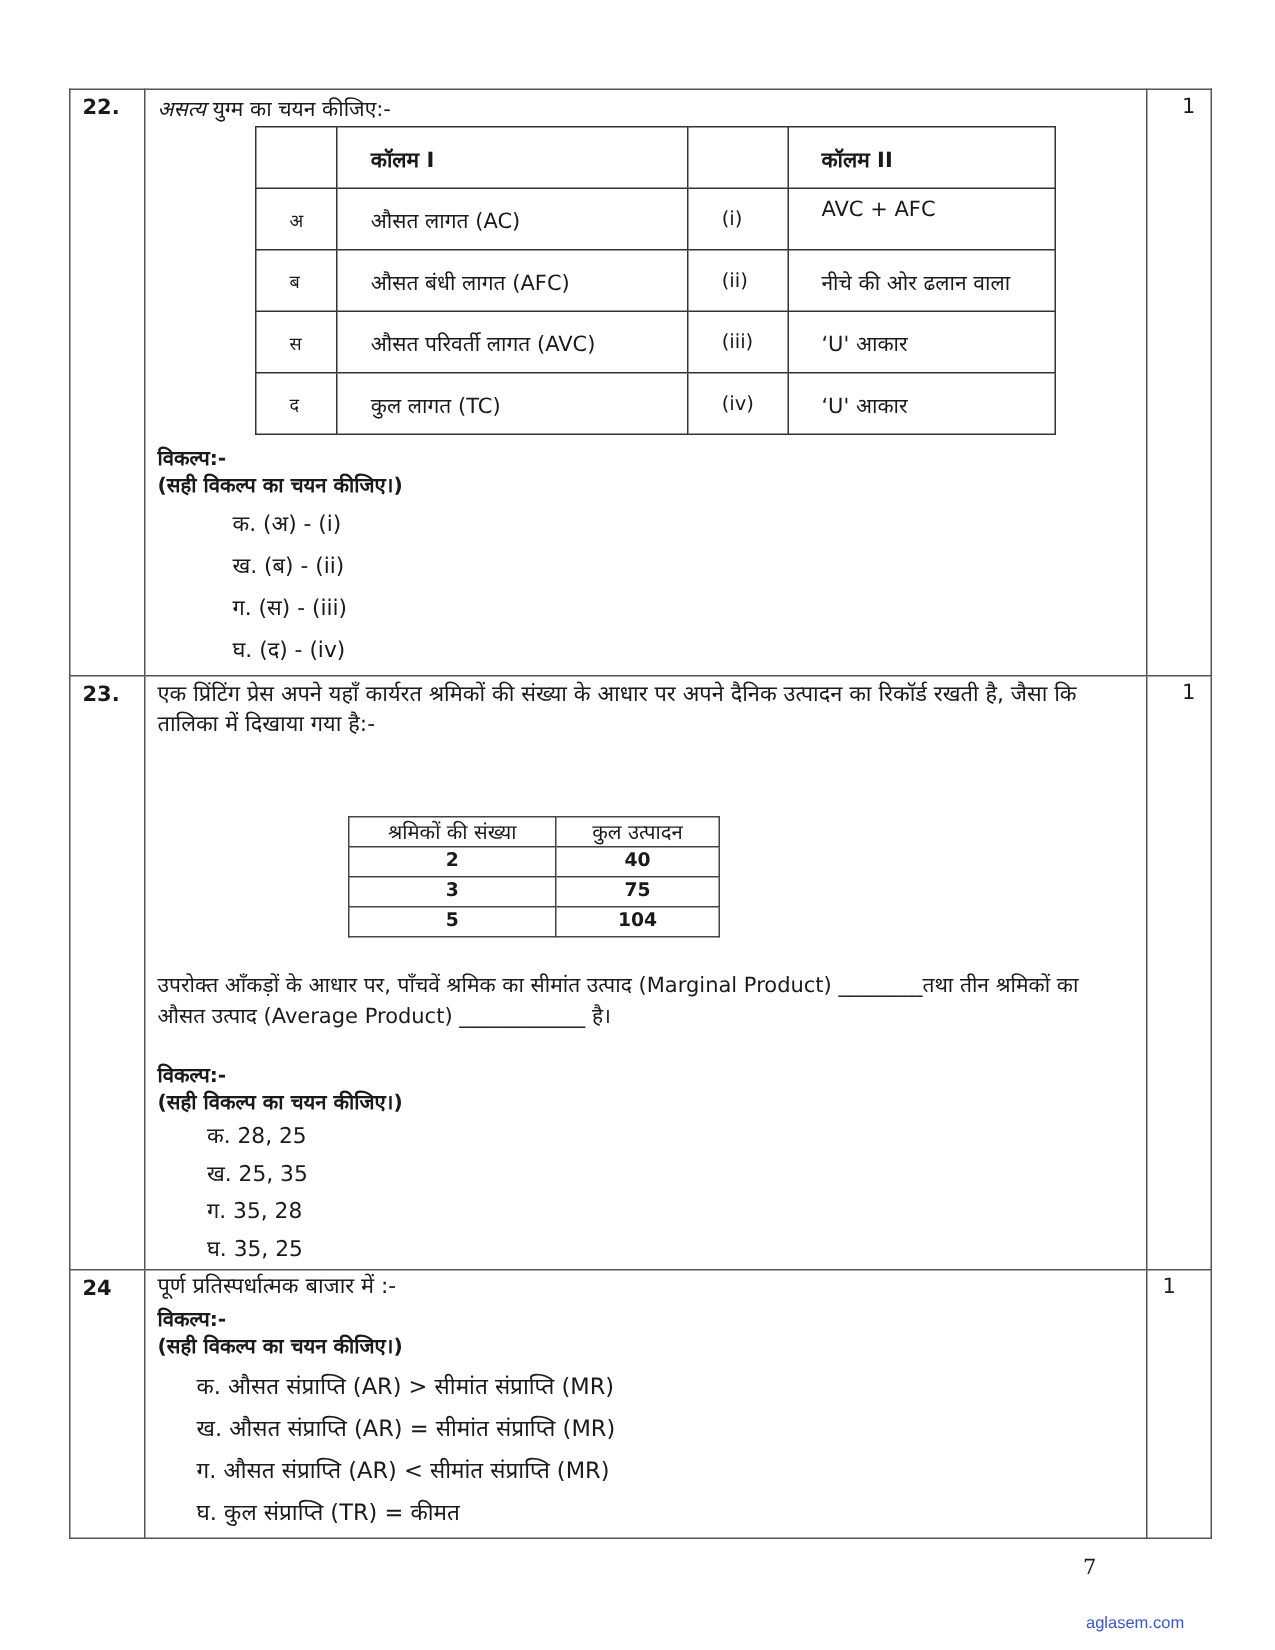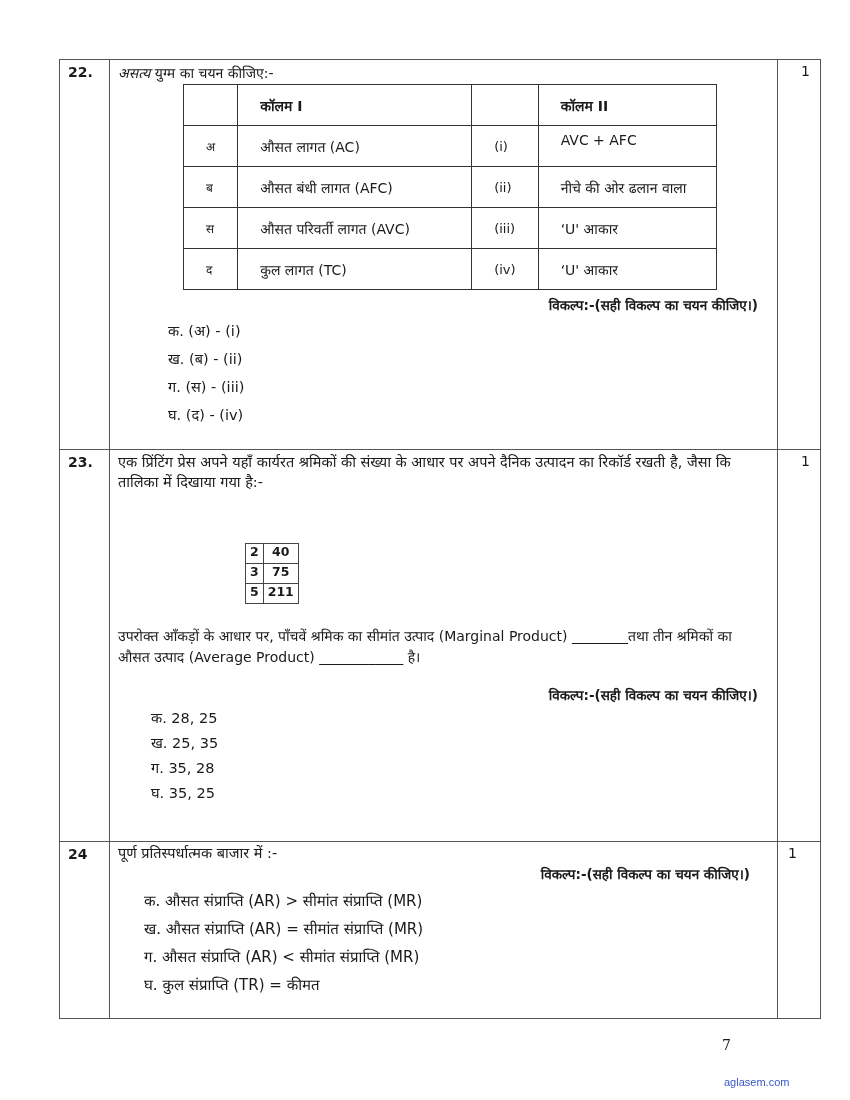--- a/index.html
+++ b/index.html
@@ -1,19 +1,19 @@
 <!DOCTYPE html>
 <html><head>
 <meta charset="utf-8">
 <style>
   * { box-sizing: border-box; margin: 0; padding: 0; }
   html, body { width: 850px; height: 1100px; background: #ffffff; }
   body { position: relative; font-family: "DejaVu Sans", "Liberation Sans", sans-serif; color: #1a1a1a; overflow: hidden; }
 
-  .outer { position: absolute; left: 59px; top: 59px; width: 762px; border-collapse: collapse; }
+  .outer { position: absolute; left: 46px; top: 59px; width: 762px; border-collapse: collapse; }
   .outer td { border: 1.5px solid #555; vertical-align: top; }
   .qno { width: 50px; font-size: 14px; font-weight: bold; padding: 4px 0 0 8px; }
   .marks { width: 43px; text-align: right; padding: 3px 10px 0 0; font-size: 14px; }
   .qbody { padding: 2px 0 0 8px; font-size: 14px; }
 
   .row22 { height: 390px; }
   .row23 { height: 392px; }
   .row24 { height: 177px; }
 
   .qtext { font-size: 14px; line-height: 19px; }
@@ -22,21 +22,21 @@
 
   .match { border-collapse: collapse; margin: 1px 0 0 65px; font-size: 14px; }
   .match td { border: 1.5px solid #333; height: 41px; padding: 0 22px; vertical-align: middle; }
   .match .c-lbl { width: 26px; font-size: 12px; }
   .match .c-a { width: 234px; }
   .match .c-n { width: 48px; font-size: 13px; }
   .match .c-b { width: 178px; }
   .match .hd { font-weight: bold; }
   .match .c-b.top { vertical-align: top; padding-top: 6px; }
 
-  .vrow { display: flex; justify-content: flex-end; width: 640px; font-size: 13.5px; font-weight: bold; margin-top: 6px; }
+  .vrow { display: flex; justify-content: center; width: 640px; font-size: 13.5px; font-weight: bold; margin-top: 6px; flex-direction: column; }
   .opts22 { margin: 6px 0 0 50px; font-size: 14.5px; }
   .opts22 div { height: 28px; }
 
   .q23-text { width: 640px; font-size: 14.5px; line-height: 20px; }
   .prod-table { border-collapse: collapse; margin: 51px 0 0 127px; font-size: 12.5px; }
   .prod-table td { border: 1px solid #444; height: 20px; text-align: center; padding: 0 4px; }
   .prod-table .h1 { width: 138px; font-size: 13.5px; }
   .prod-table .h2 { width: 109px; font-size: 13.5px; }
   .prod-table .v { font-weight: bold; }
   .q23-text2 { margin-top: 22px; width: 640px; font-size: 14px; line-height: 21px; }
@@ -108,31 +108,35 @@
     </td>
     <td class="marks">1</td>
   </tr>
 
   <tr class="row23">
     <td class="qno">23.</td>
     <td class="qbody">
       <div class="q23-text">एक प्रिंटिंग प्रेस अपने यहाँ कार्यरत श्रमिकों की संख्या के आधार पर अपने दैनिक उत्पादन का रिकॉर्ड रखती है, जैसा कि तालिका में दिखाया गया है:-</div>
       <table class="prod-table">
         <tbody>
+              <tr>
+          <td class="h1">श्रमिकों की संख्या</td>
+          <td class="h2">कुल उत्पादन</td>
+        </tr>
         <tr>
           <td class="v">2</td>
           <td class="v">40</td>
         </tr>
         <tr>
           <td class="v">3</td>
           <td class="v">75</td>
         </tr>
         <tr>
           <td class="v">5</td>
-          <td class="v">211</td>
+          <td class="v">104</td>
         </tr>
       </tbody>
           </table>
       <div class="q23-text2">उपरोक्त आँकड़ों के आधार पर, पाँचवें श्रमिक का सीमांत उत्पाद (Marginal Product) ________तथा तीन श्रमिकों का औसत उत्पाद (Average Product) ____________ है।</div>
       <div class="vrow" style="margin-top:18px">
         <span>विकल्प:-</span>
         <span>(सही विकल्प का चयन कीजिए।)</span>
       </div>
       <div class="opts23">
         <div>क. 28, 25</div>

